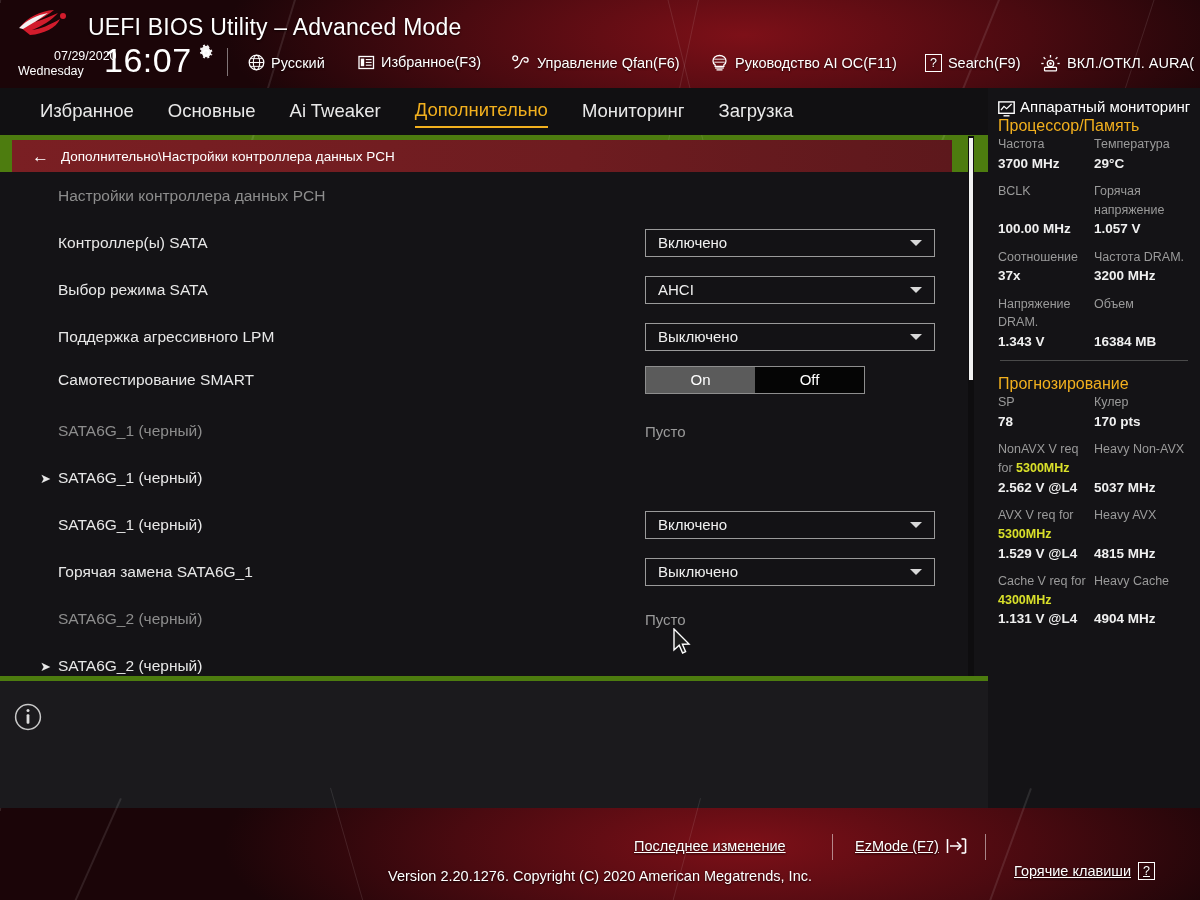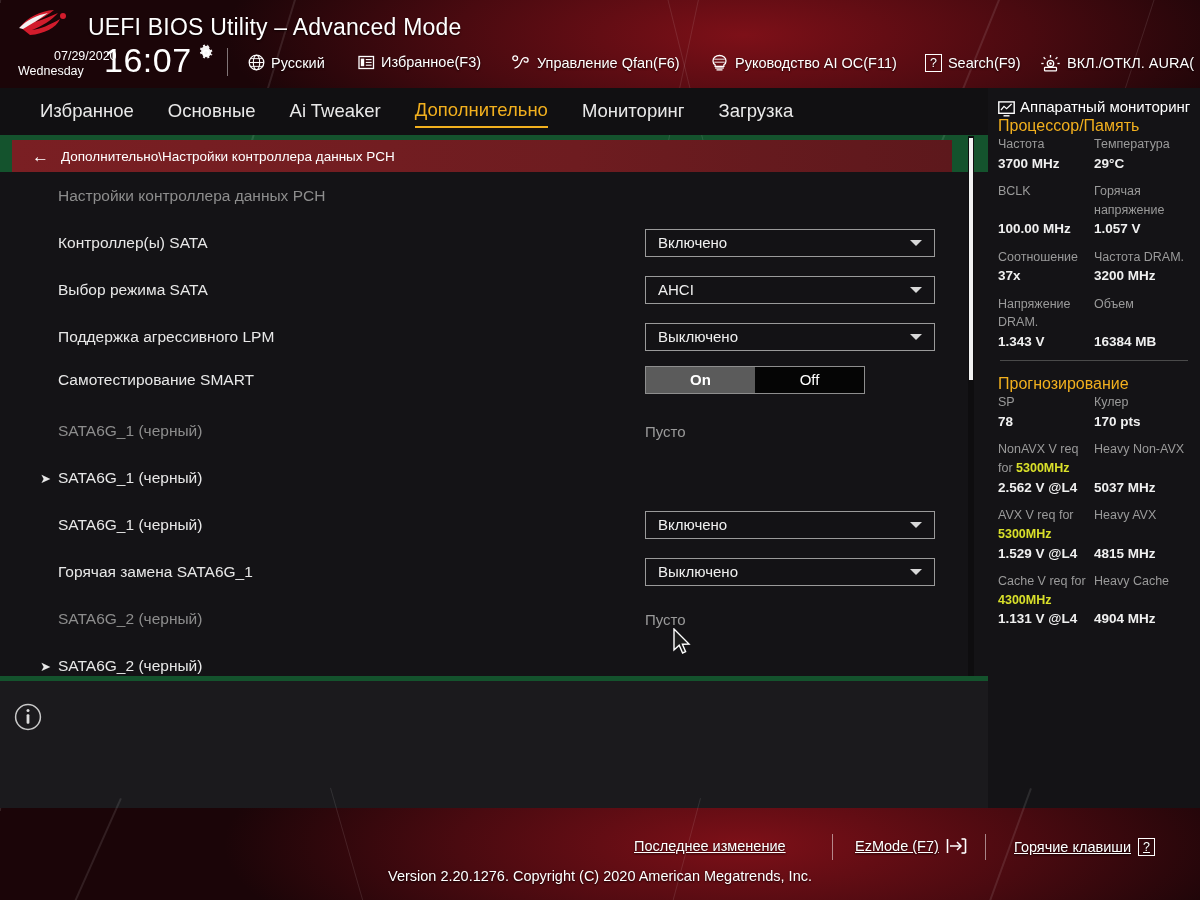--- a/index.html
+++ b/index.html
@@ -4,21 +4,21 @@
 <style>
   * { box-sizing: border-box; margin: 0; padding: 0; }
   html, body {
     width: 1200px; height: 900px;
     background: #000;
     font-family: "Liberation Sans", sans-serif;
     overflow: hidden;
   }
   #app {
     position: relative; width: 1200px; height: 900px;
-    background: #14532d;
+    background: #4d7c0f;
   }
 
   
   .redbg {
     position: absolute; left: 0; width: 1200px;
     background:
       linear-gradient(112deg, rgba(255,255,255,0.07) 0 1.5px, rgba(255,255,255,0) 1.6px 120px),
       linear-gradient(100deg, rgba(255,255,255,0.05) 0 1px, rgba(255,255,255,0) 1.1px 200px),
       radial-gradient(ellipse 520px 150px at 62% 40%, #7d1018 0%, #4a0a10 55%, #1b0508 100%),
       linear-gradient(90deg, #2a0508 0%, #6e0f16 38%, #8c141d 55%, #4a0a10 78%, #200509 100%);
@@ -117,21 +117,21 @@
 
   .toggle {
     position: absolute; left: 645px; top: 50%; transform: translateY(-50%);
     width: 220px; height: 28px; border: 1px solid #8e8e8e;
     display: flex; cursor: pointer; background: #050505;
   }
   .toggle div {
     flex: 1; display: flex; align-items: center; justify-content: center;
     font-size: 15px; color: #fff;
   }
-  .toggle .on  { background: #5b5b5b; font-weight: bold; }
+  .toggle .on  { background: #5b5b5b; }
   .toggle .off { background: #050505; }
 
   
   #sb-track {
     position: absolute; left: 968px; top: 136px; width: 6px; height: 540px;
     background: #0e0d0f;
   }
   #sb-thumb {
     position: absolute; left: 969px; top: 138px; width: 4px; height: 242px;
     background: #f2f2f2;
@@ -436,21 +436,21 @@
     <svg width="22" height="16" viewBox="0 0 22 16">
       <line x1="1.5" y1="1" x2="1.5" y2="15" stroke="#fff" stroke-width="1.6"></line>
       <line x1="4" y1="8" x2="15" y2="8" stroke="#fff" stroke-width="1.5"></line>
       <polyline points="11,4 15,8 11,12" fill="none" stroke="#fff" stroke-width="1.5"></polyline>
       <line x1="19.5" y1="1" x2="19.5" y2="15" stroke="#fff" stroke-width="1.6"></line>
       <line x1="15.5" y1="1" x2="19.5" y2="1" stroke="#fff" stroke-width="1.6"></line>
       <line x1="15.5" y1="15" x2="19.5" y2="15" stroke="#fff" stroke-width="1.6"></line>
     </svg>
   </div>
   <div class="ft-div" style="left:985px;top:834px;"></div>
-  <div class="ft-item" style="left:1014px;top:838px;">
+  <div class="ft-item" style="left:1014px;top:862px;">
     <span>Горячие клавиши</span>
     <span class="keybox">?</span>
   </div>
   <div id="version">Version 2.20.1276. Copyright (C) 2020 American Megatrends, Inc.</div>
 
   <svg id="cursor" viewBox="0 0 20 28">
     <path d="M2 1 L2 22 L7.2 17.2 L10.6 25 L13.6 23.6 L10.4 16.2 L17 16 Z" fill="#1c1c1c" stroke="#ffffff" stroke-width="1.4"></path>
   </svg>
 
 </div>

